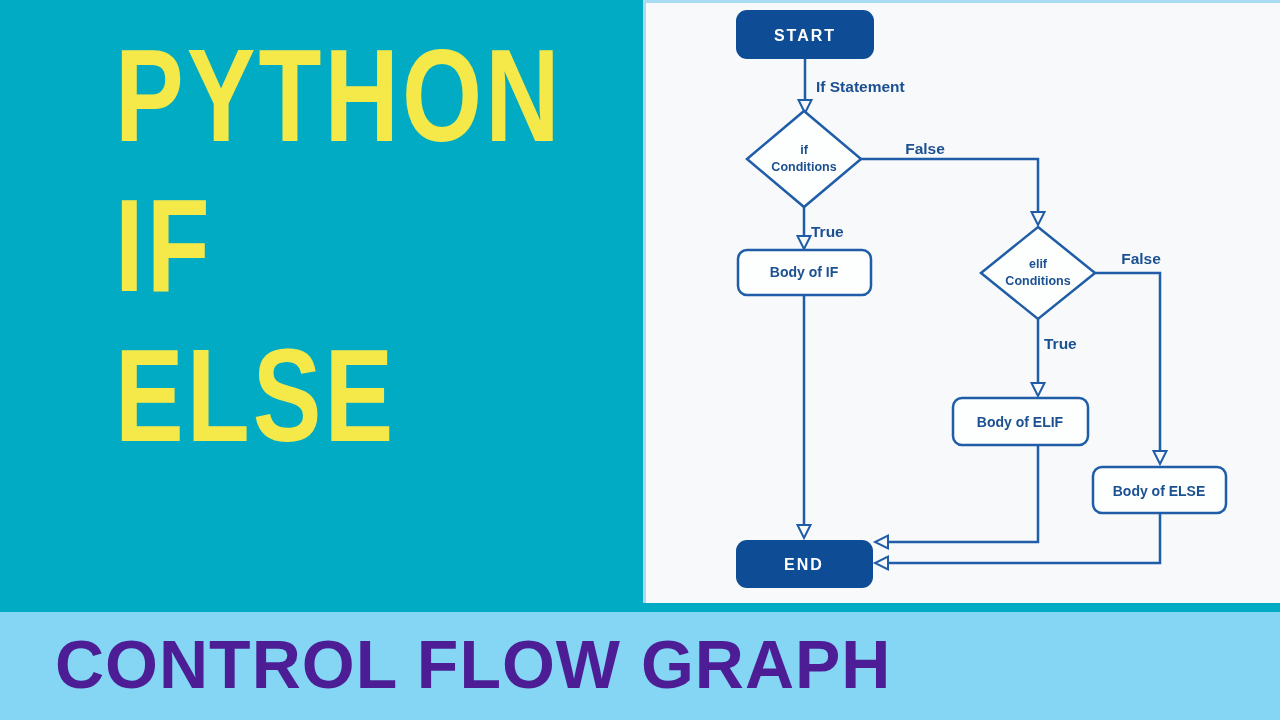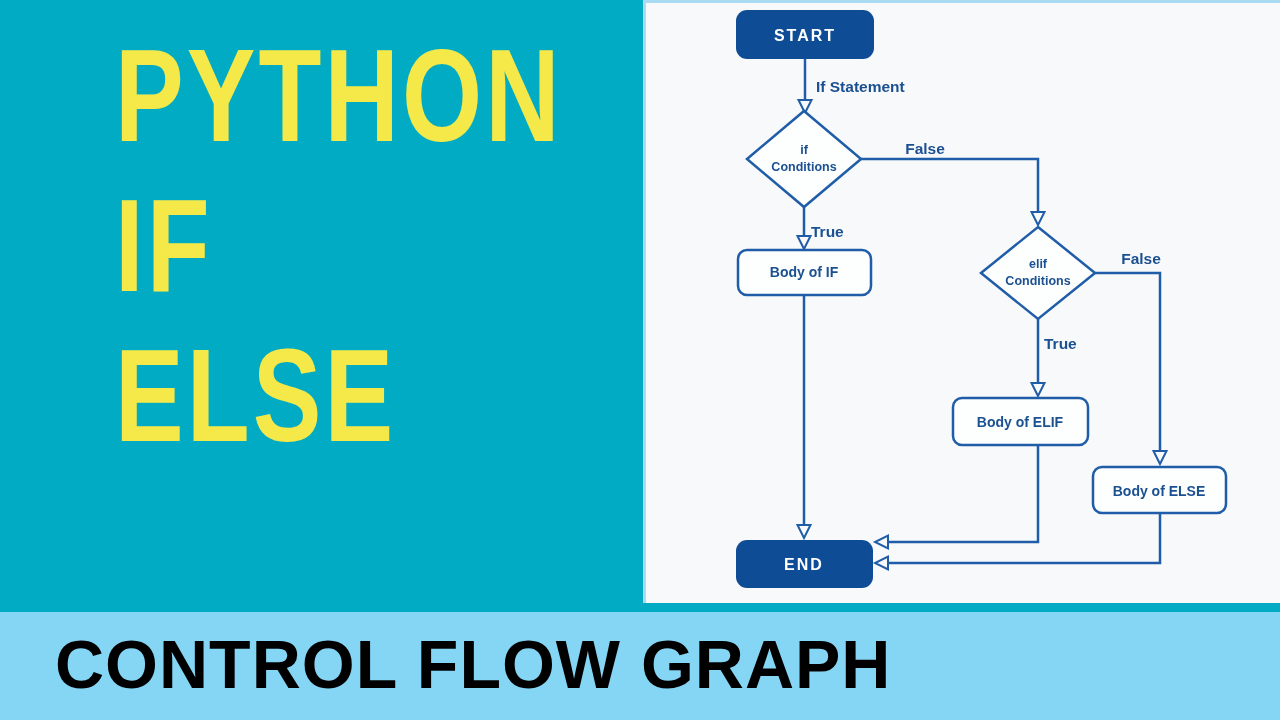--- a/index.html
+++ b/index.html
@@ -75,21 +75,21 @@
     width: 1280px; height: 108px;
     background: #85D6F5;
   }
   .footer-text {
     position: absolute;
     left: 55px; top: 50%;
     transform: translateY(-52%);
     font-weight: 700;
     font-size: 68px;
     letter-spacing: 1px;
-    color: #000000;
+    color: #4c1d95;
     white-space: nowrap;
   }
 </style>
 </head>
 <body>
 
 <div>
 
   <div>
     <div class="title-line l1">PYTHON</div>

